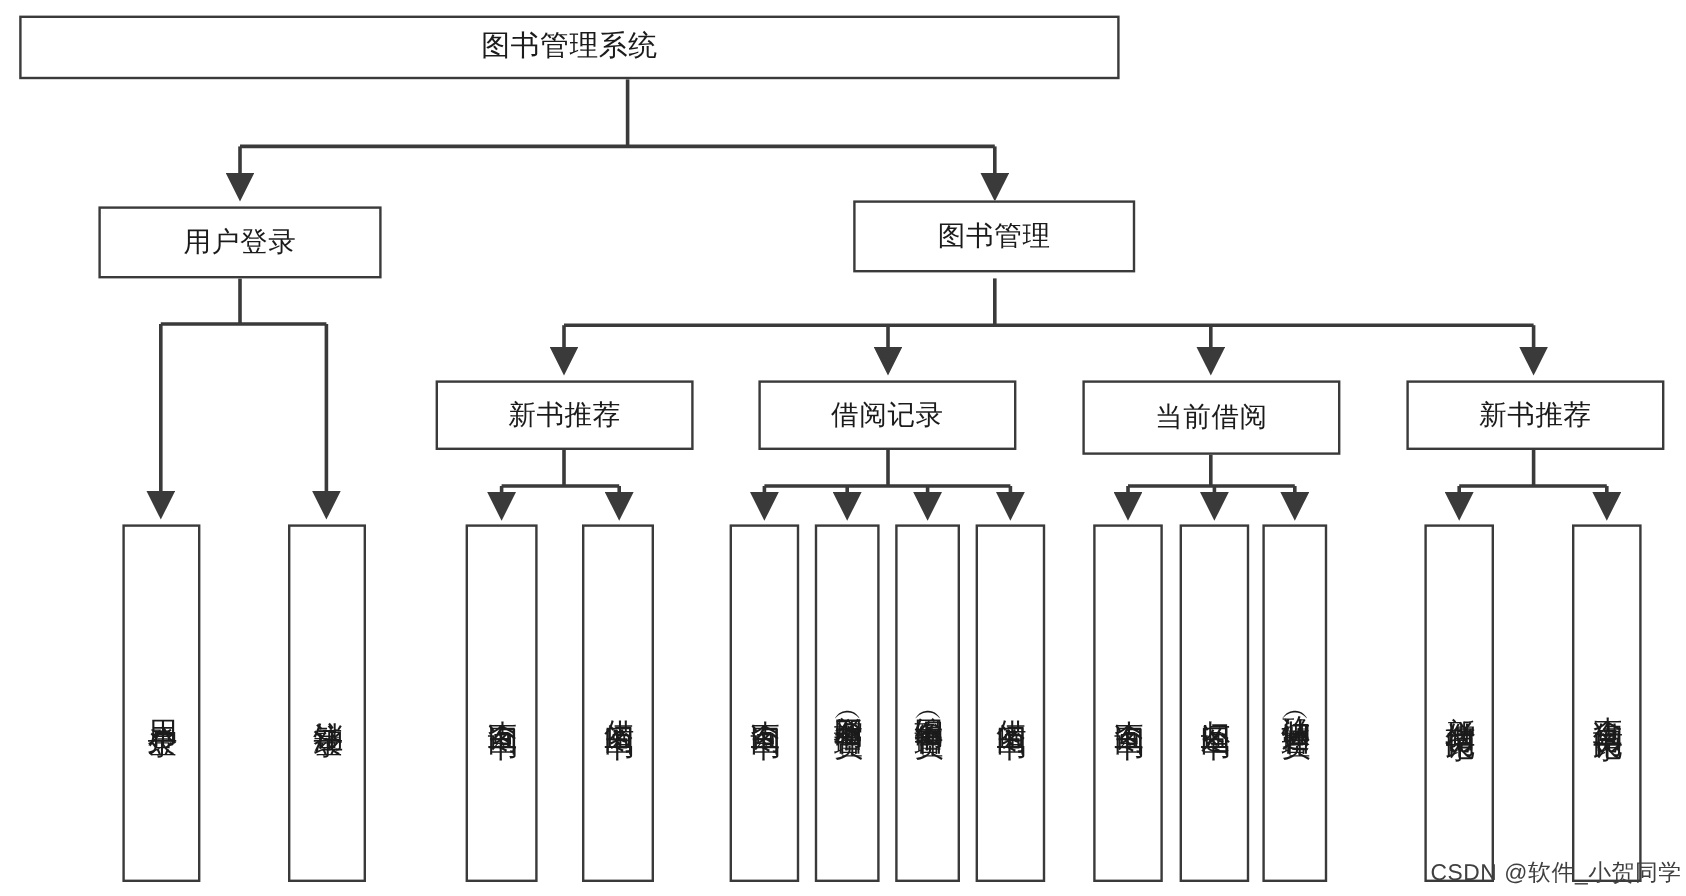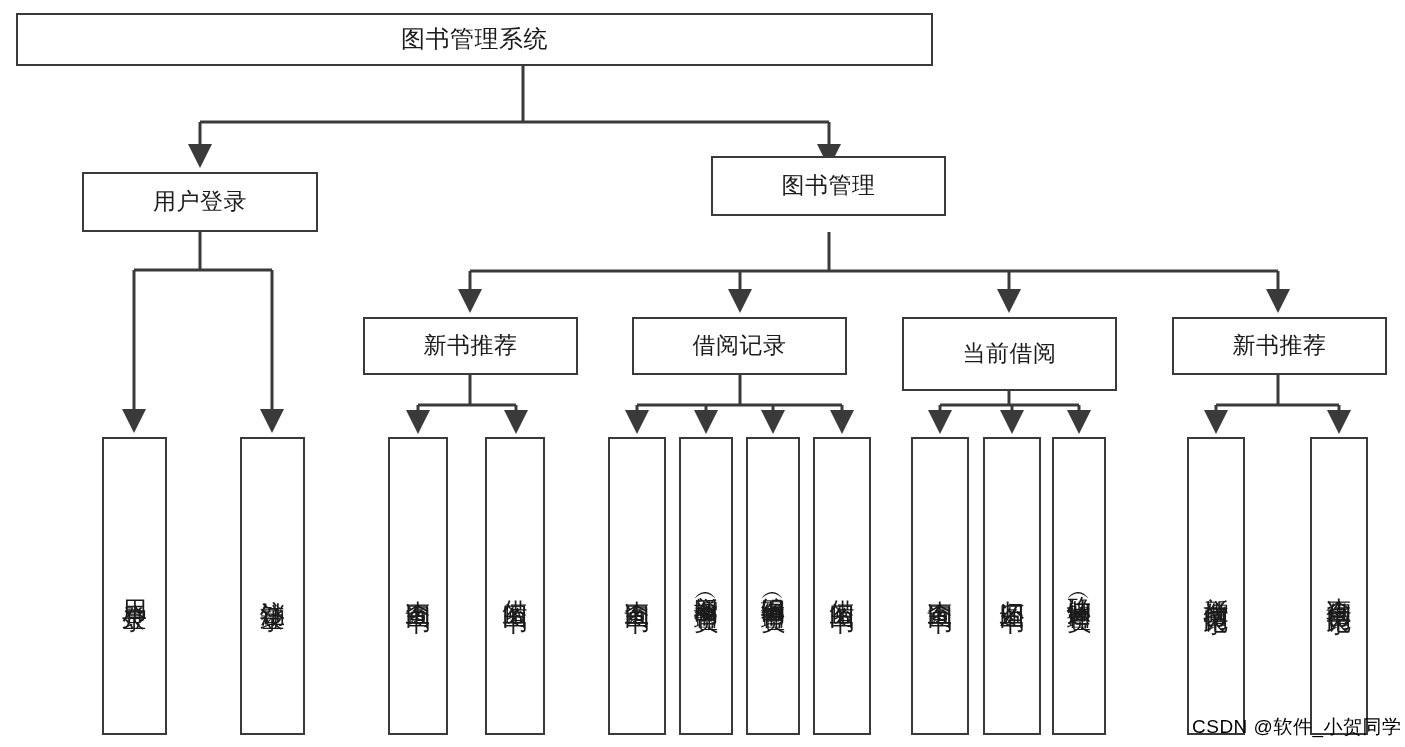--- a/index.html
+++ b/index.html
@@ -127,31 +127,31 @@
     </g>
   </svg>
 
   <div class="node h-node root" style="left: 16px; top: 13px; width: 917px; height: 53px; border-color: rgb(58, 58, 58); background: rgb(255, 255, 255); color: rgb(27, 27, 27);">
     <span class="node-label">图书管理系统</span>
   </div>
 
   <div class="node h-node" style="left: 82px; top: 172px; width: 236px; height: 60px; border-color: rgb(58, 58, 58); background: rgb(255, 255, 255); color: rgb(27, 27, 27);">
     <span class="node-label">用户登录</span>
   </div>
-  <div class="node h-node" style="left: 711px; top: 156px; width: 235px; height: 60px; border-color: rgb(58, 58, 58); background: rgb(255, 255, 255); color: rgb(27, 27, 27);">
+  <div class="node h-node" style="left: 711px; top: 167px; width: 235px; height: 60px; border-color: rgb(58, 58, 58); background: rgb(255, 255, 255); color: rgb(27, 27, 27);">
     <span class="node-label">图书管理</span>
   </div>
 
   <div class="node h-node" style="left: 363px; top: 317px; width: 215px; height: 58px; border-color: rgb(58, 58, 58); background: rgb(255, 255, 255); color: rgb(27, 27, 27);">
     <span class="node-label">新书推荐</span>
   </div>
   <div class="node h-node" style="left: 632px; top: 317px; width: 215px; height: 58px; border-color: rgb(58, 58, 58); background: rgb(255, 255, 255); color: rgb(27, 27, 27);">
     <span class="node-label">借阅记录</span>
   </div>
-  <div class="node h-node" style="left: 902px; top: 317px; width: 215px; height: 74px; border-color: rgb(58, 58, 58); background: rgb(255, 255, 255); color: rgb(27, 27, 27);">
+  <div class="node h-node" style="left: 902px; top: 317px; width: 215px; height: 62px; border-color: rgb(58, 58, 58); background: rgb(255, 255, 255); color: rgb(27, 27, 27);">
     <span class="node-label">当前借阅</span>
   </div>
   <div class="node h-node" style="left: 1172px; top: 317px; width: 215px; height: 58px; border-color: rgb(58, 58, 58); background: rgb(255, 255, 255); color: rgb(27, 27, 27);">
     <span class="node-label">新书推荐</span>
   </div>
 
   <div class="node v-node" style="left: 102px; top: 437px; width: 65px; height: 298px; border-color: rgb(58, 58, 58); background: rgb(255, 255, 255); color: rgb(27, 27, 27);">
     <span class="node-label">用户登录</span>
   </div>
   <div class="node v-node" style="left: 240px; top: 437px; width: 65px; height: 298px; border-color: rgb(58, 58, 58); background: rgb(255, 255, 255); color: rgb(27, 27, 27);">
@@ -188,15 +188,15 @@
     <span class="node-label">确认归还（管理员）</span>
   </div>
 
   <div class="node v-node" style="left: 1187px; top: 437px; width: 58px; height: 298px; border-color: rgb(58, 58, 58); background: rgb(255, 255, 255); color: rgb(27, 27, 27);">
     <span class="node-label">新增借阅记录</span>
   </div>
   <div class="node v-node" style="left: 1310px; top: 437px; width: 58px; height: 298px; border-color: rgb(58, 58, 58); background: rgb(255, 255, 255); color: rgb(27, 27, 27);">
     <span class="node-label">查询借阅记录</span>
   </div>
 
-  <div class="watermark" style="left: 1192px; top: 714px; color: #000000;">CSDN @软件_小贺同学</div>
+  <div class="watermark" style="left: 1192px; top: 714px; color: #404040;">CSDN @软件_小贺同学</div>
 
 </div>
 
 </body></html>

